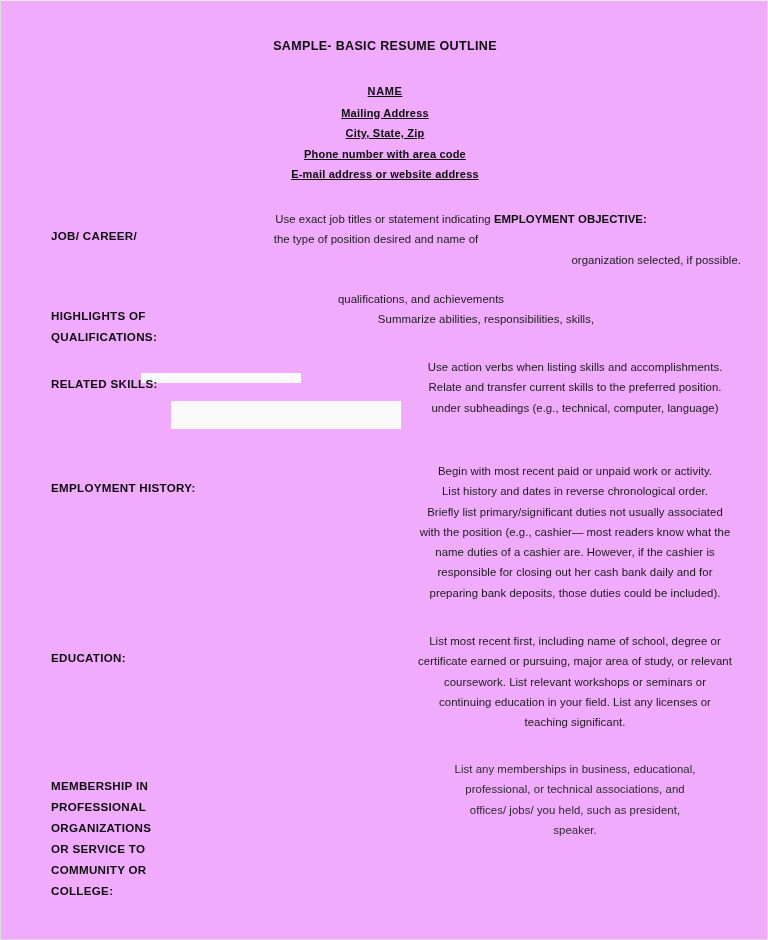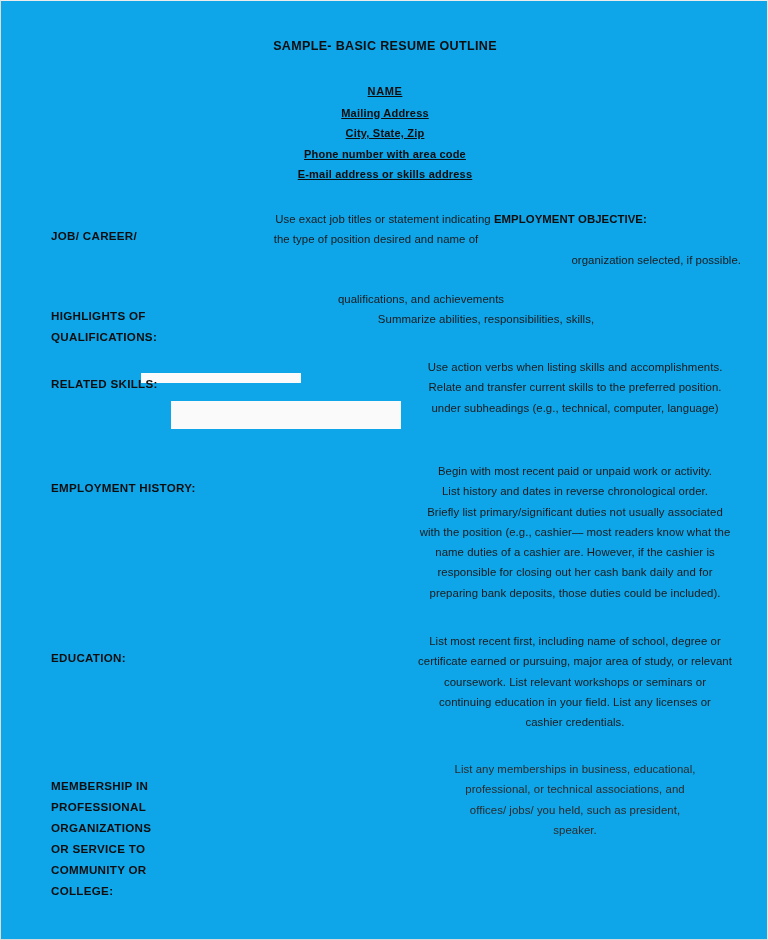--- a/index.html
+++ b/index.html
@@ -4,21 +4,21 @@
 <style>
   html, body {
     margin: 0;
     padding: 0;
     background: #ffffff;
   }
   #page {
     position: relative;
     width: 768px;
     height: 940px;
-    background: #0ea5e9;
+    background: #f0abfc;
     box-sizing: border-box;
     border: 1px solid #e8e8e8;
     border-left-color: #dcdcdc;
     border-top-color: #ececec;
     border-bottom-color: #d8d8d8;
     overflow: hidden;
     font-family: "Liberation Sans", sans-serif;
     color: #111111;
     -webkit-font-smoothing: antialiased;
   }
@@ -122,21 +122,21 @@
   <div class="artifact" style="left:140px; top:372px; width:160px; height:10px;"></div>
   <div class="artifact" style="left:170px; top:400px; width:230px; height:28px;"></div>
 
   <div class="doc-title">SAMPLE- BASIC RESUME OUTLINE</div>
 
   <div class="contact-block">
     <div class="contact-line name">NAME</div>
     <div class="contact-line">Mailing Address</div>
     <div class="contact-line">City,  State, Zip</div>
     <div class="contact-line">Phone number with area code</div>
-    <div class="contact-line">E-mail address or skills address</div>
+    <div class="contact-line">E-mail address or website address</div>
   </div>
 
   <div class="section" style="top:208px;">
     <div class="label-col">
       <div class="label-line">JOB/ CAREER/</div>
     </div>
     <div class="body-col centered">
       <div class="body-line"><span>Use exact job titles or statement indicating </span><span class="strong-inline">EMPLOYMENT OBJECTIVE:</span></div>
       <div class="body-line" style="text-align:center; padding-right:170px;">the type of position desired and name of</div>
       <div class="body-line" style="text-align:right; padding-left:100px;">organization selected, if possible.</div>
@@ -182,21 +182,21 @@
 
   <div class="section" style="top:630px;">
     <div class="label-col">
       <div class="label-line">EDUCATION:</div>
     </div>
     <div class="body-col left">
       <div class="body-line">List most recent first, including name of school, degree or</div>
       <div class="body-line">certificate earned or pursuing, major area of study, or relevant</div>
       <div class="body-line">coursework.  List relevant workshops or seminars or</div>
       <div class="body-line">continuing education in your field.  List any licenses or</div>
-      <div class="body-line">cashier credentials.</div>
+      <div class="body-line">teaching significant.</div>
     </div>
   </div>
 
   <div class="section" style="top:758px;">
     <div class="label-col">
       <div class="label-line">MEMBERSHIP IN</div>
       <div class="label-line">PROFESSIONAL</div>
       <div class="label-line">ORGANIZATIONS</div>
       <div class="label-line">OR SERVICE TO</div>
       <div class="label-line">COMMUNITY OR</div>

